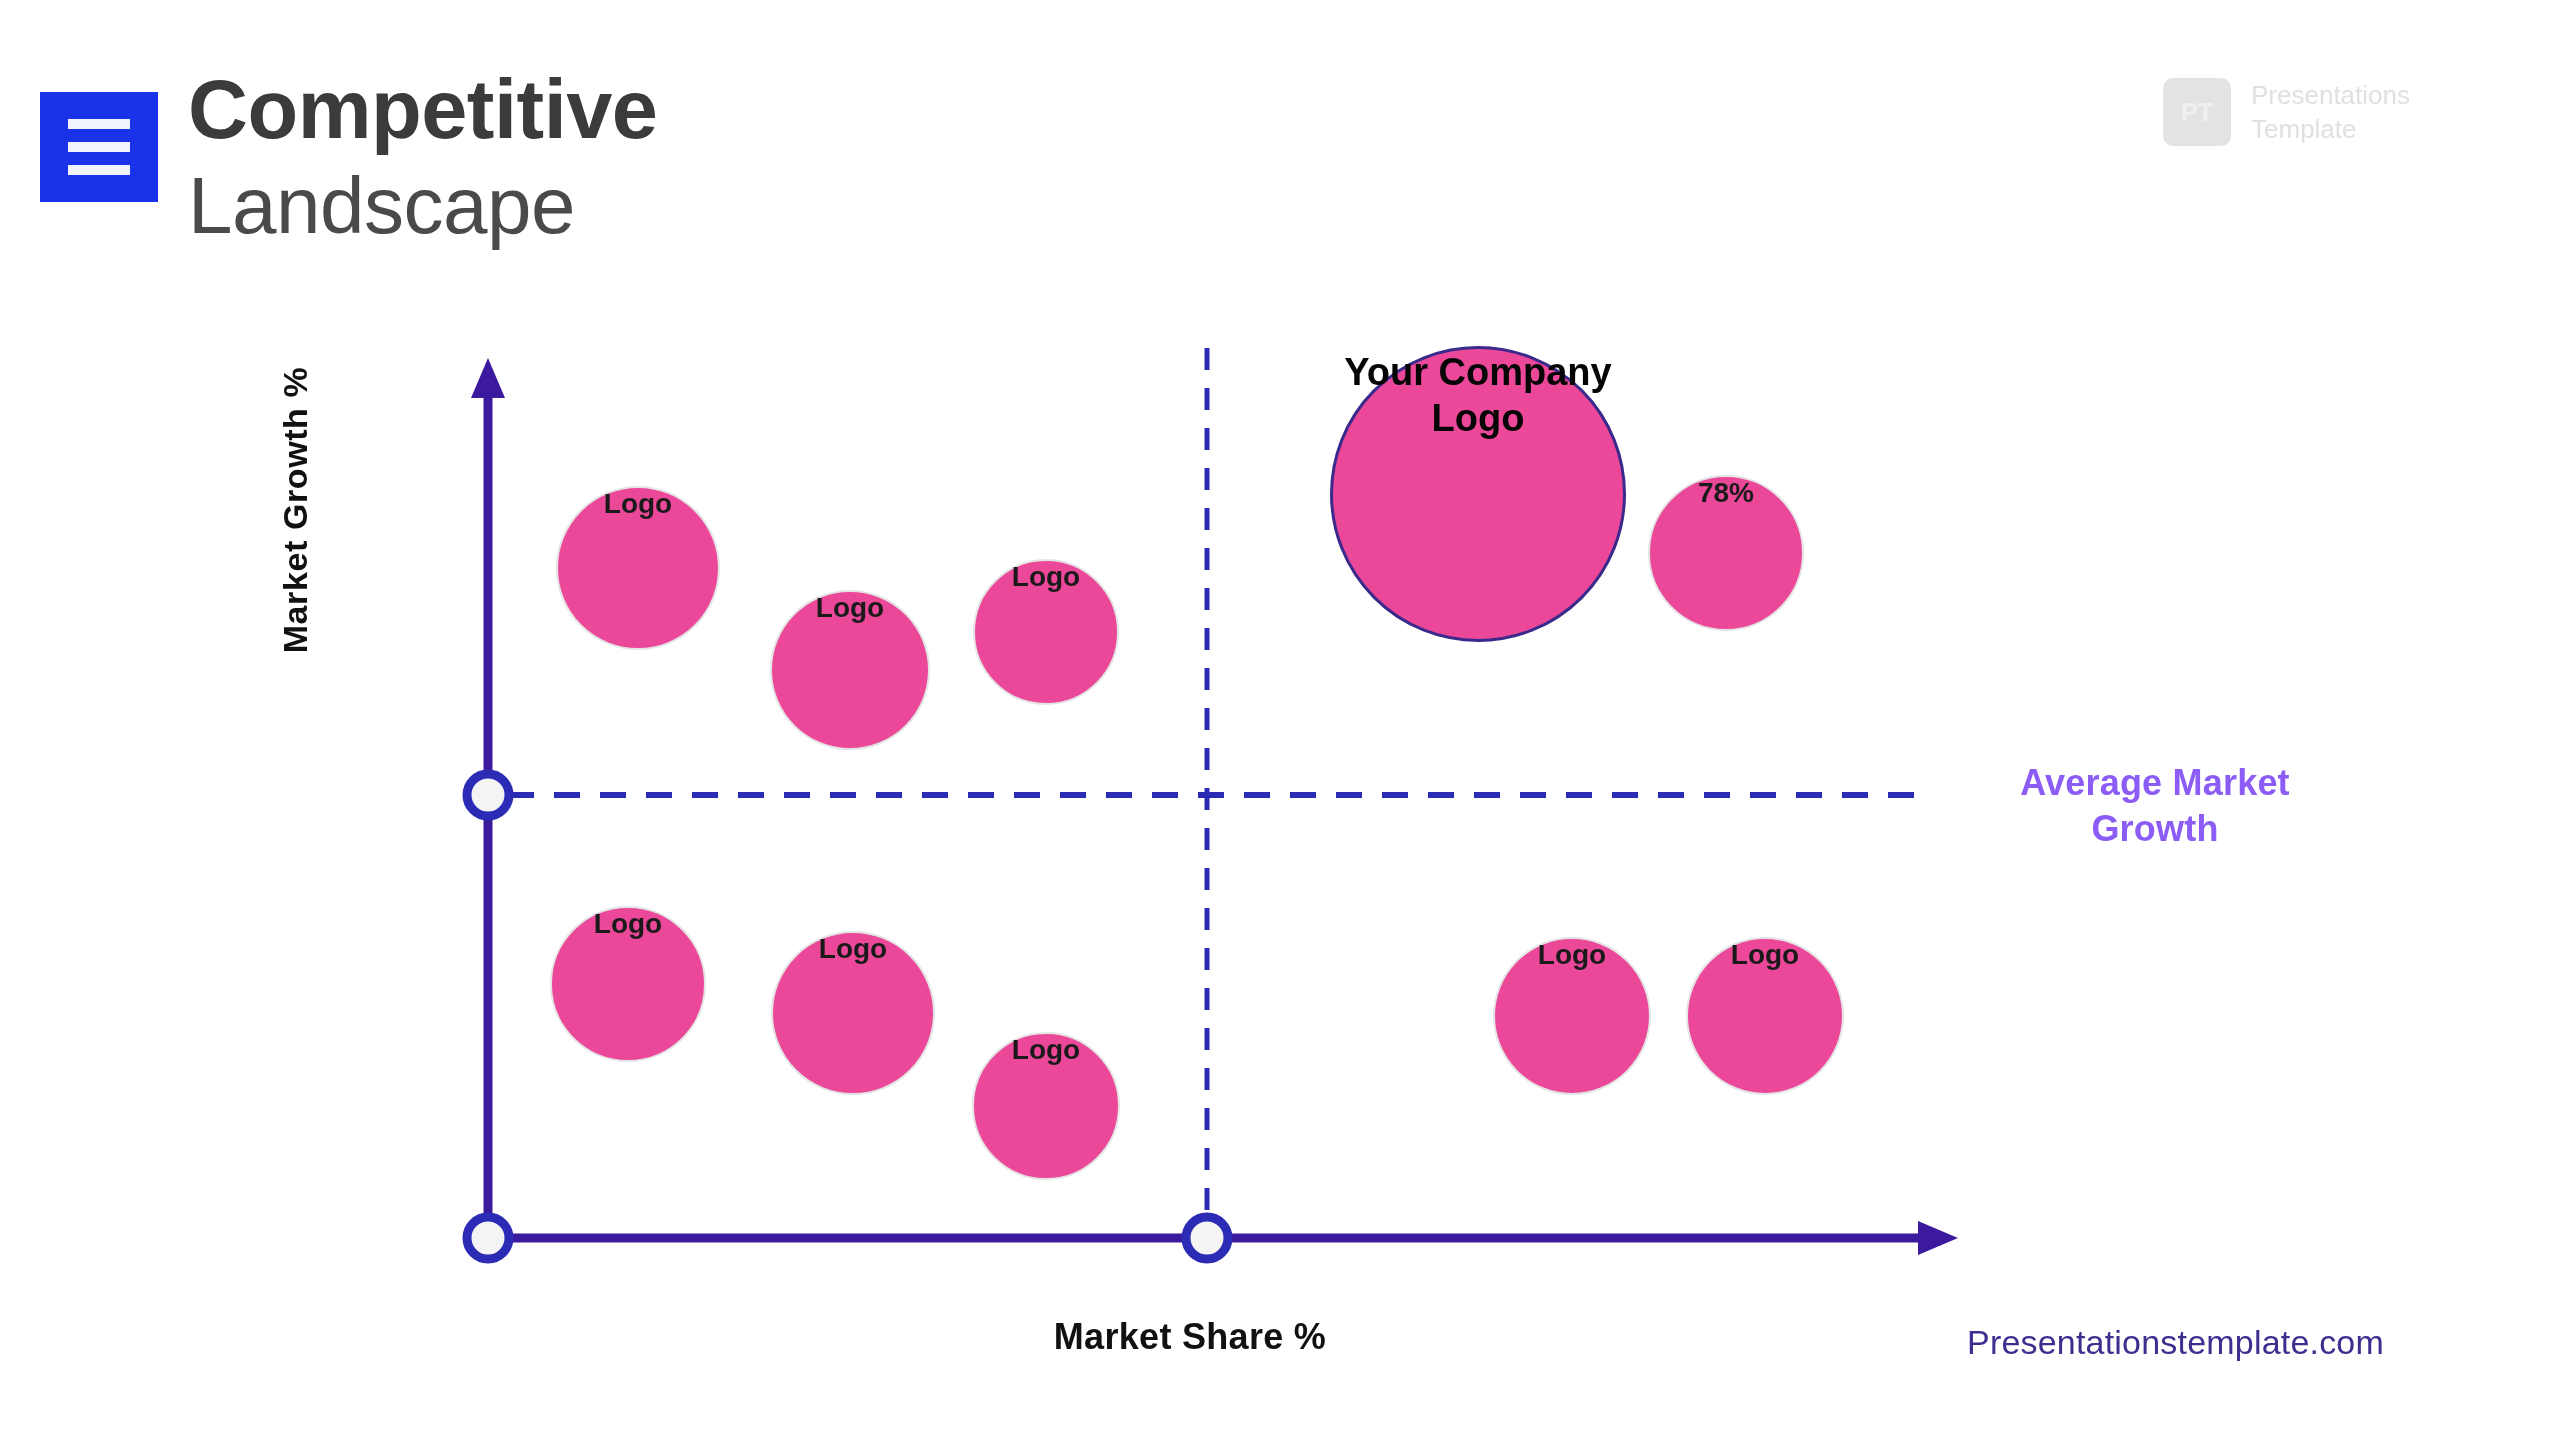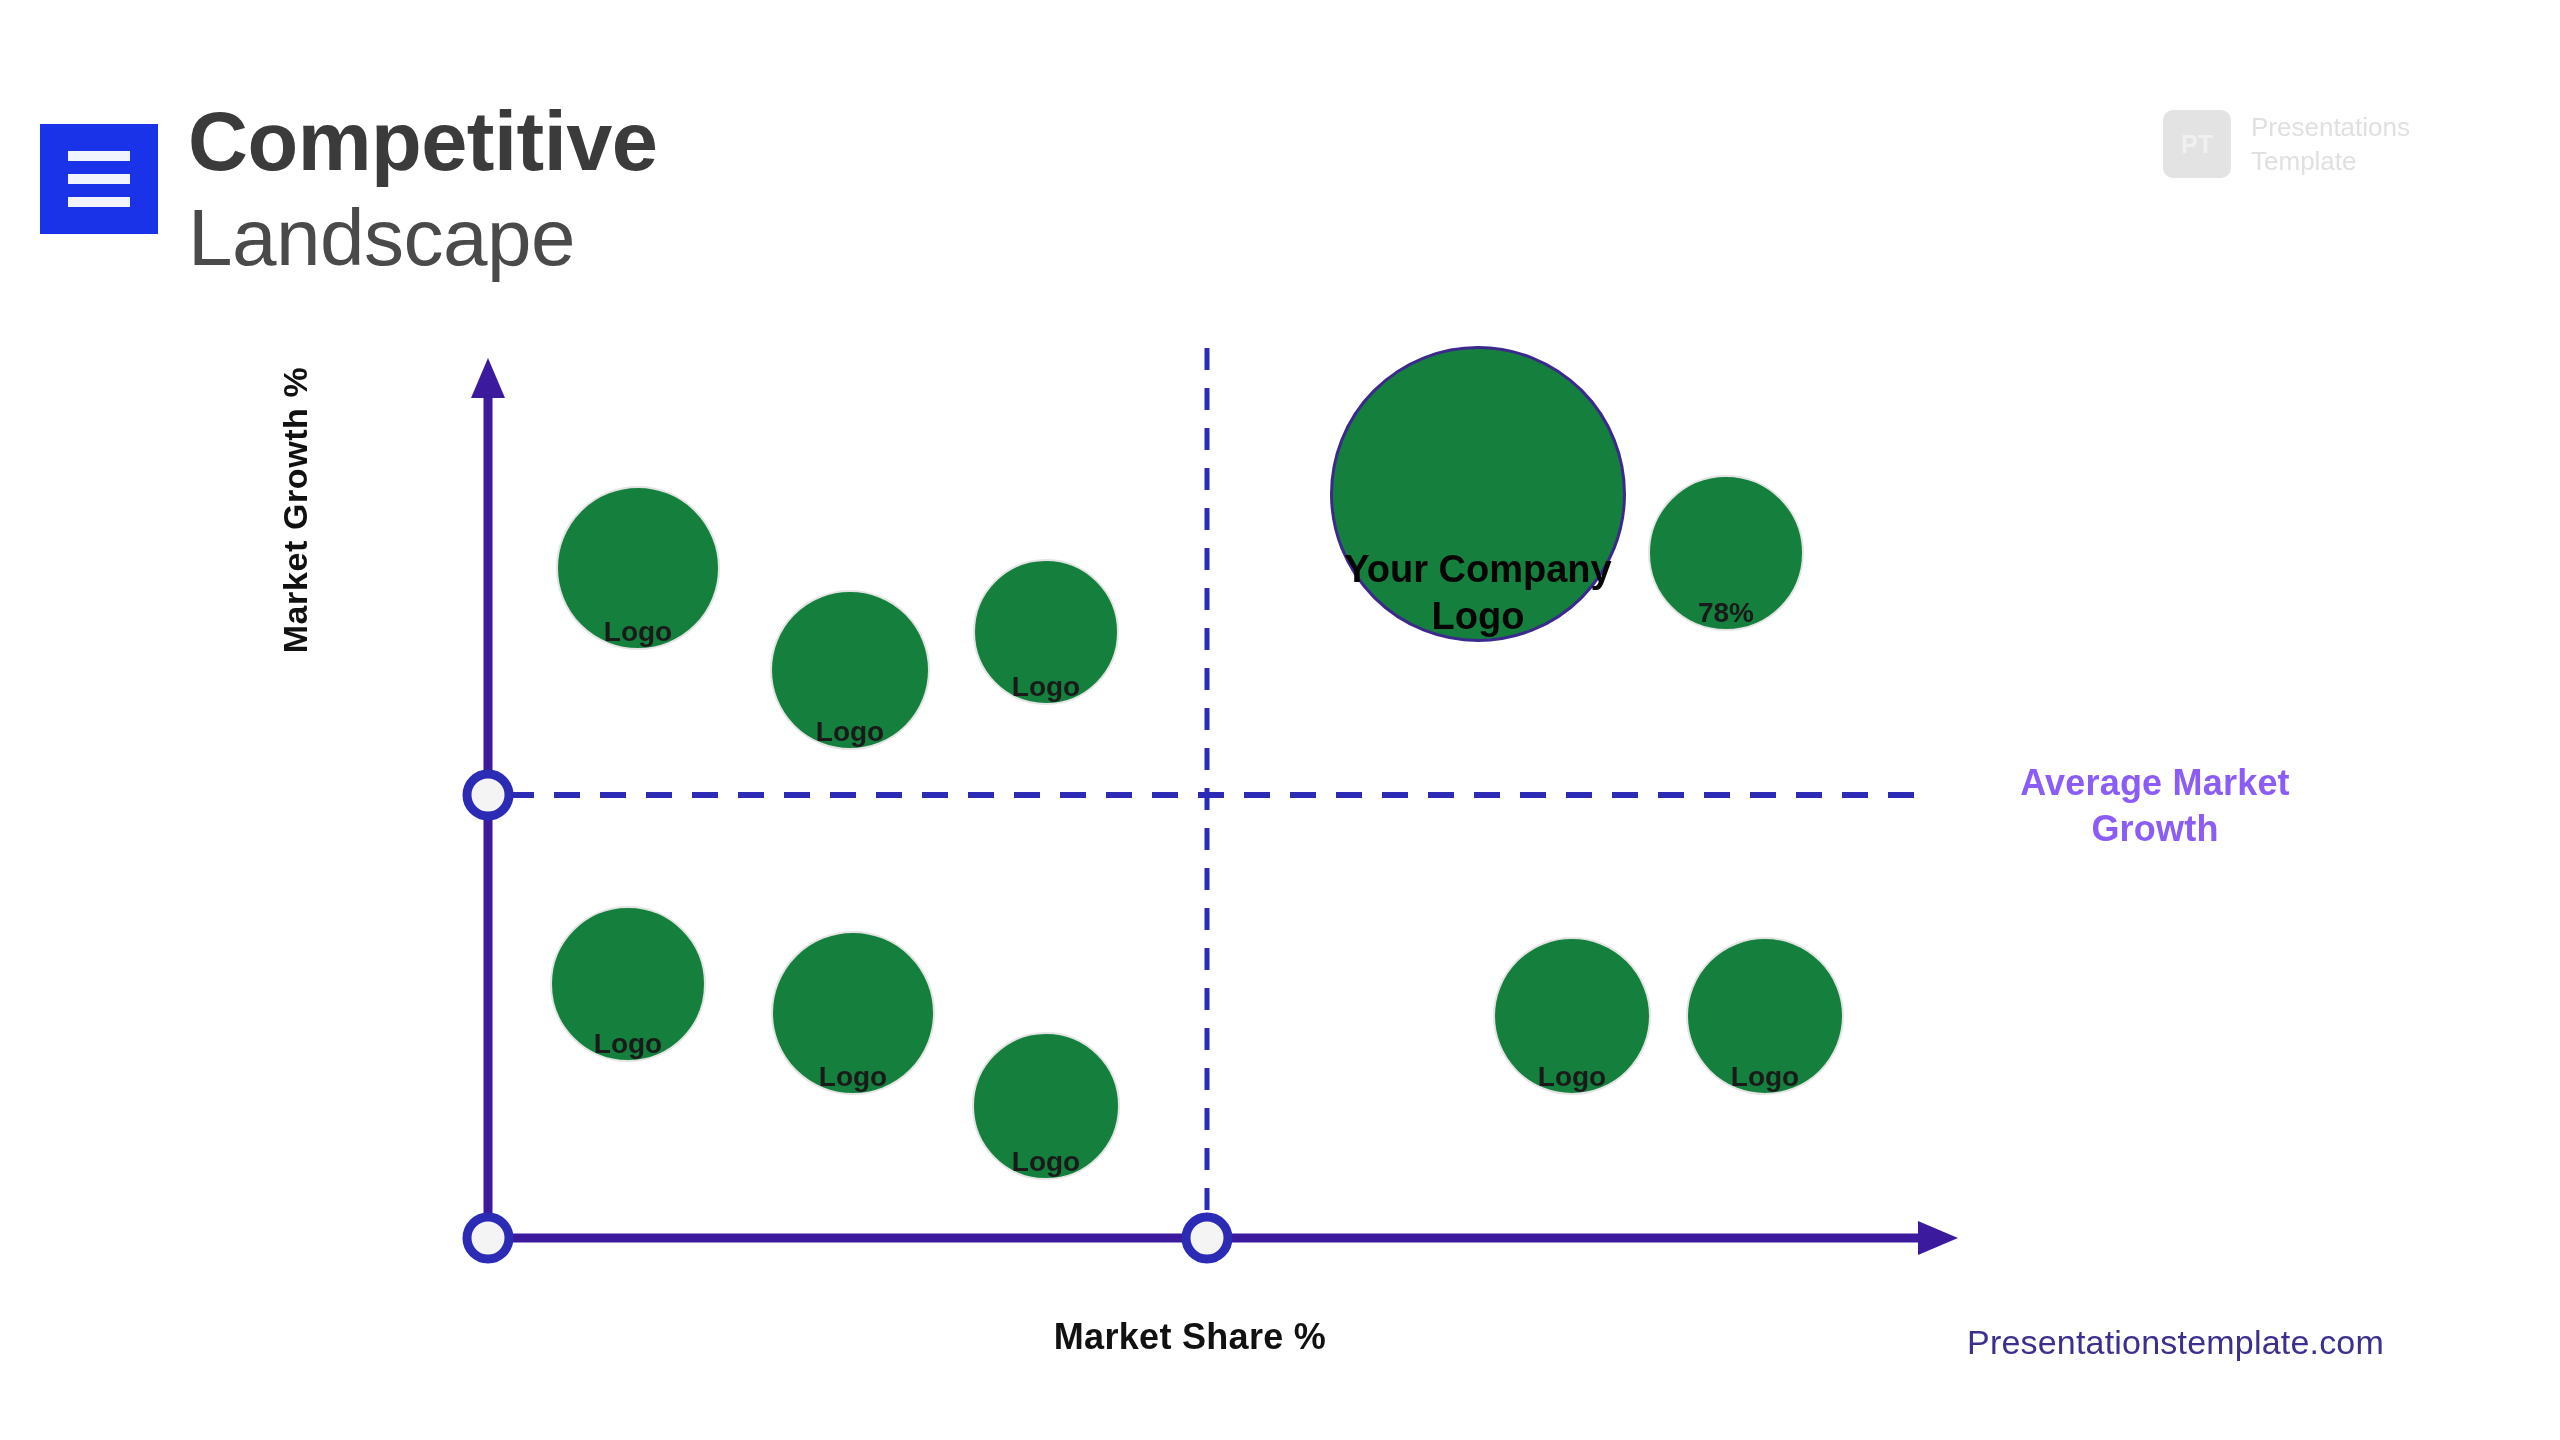--- a/index.html
+++ b/index.html
@@ -13,21 +13,21 @@
     position: relative;
     overflow: hidden;
     font-family: "Liberation Sans", sans-serif;
     -webkit-font-smoothing: antialiased;
   }
 
   
   #header {
     position: absolute;
     left: 0; top: 0;
-    width: 2560px; height: 330px; margin-top: 32px;
+    width: 2560px; height: 330px;
   }
   #brand-mark {
     position: absolute;
     left: 40px; top: 92px;
     width: 118px; height: 110px;
     background: #1a32e8;
     display: flex;
     flex-direction: column;
     justify-content: center;
     align-items: center;
@@ -133,25 +133,25 @@
     color: #8b5cf6;
     line-height: 1.28;
     letter-spacing: 0.2px;
   }
 
   
   .bubble {
     position: absolute;
     border-radius: 50%;
     display: flex;
-    align-items: flex-end;
+    align-items: flex-start;
     justify-content: center;
     text-align: center;
     box-sizing: border-box;
-    background: #15803d;
+    background: #ec4899;
   }
   .bubble.competitor {
     border: 2px solid #e4e4e4;
     color: #1a1a1a;
     font-size: 28px;
     font-weight: 700;
   }
   .bubble.highlight {
     border: 3px solid #3b2a8c;
     color: #050505;

